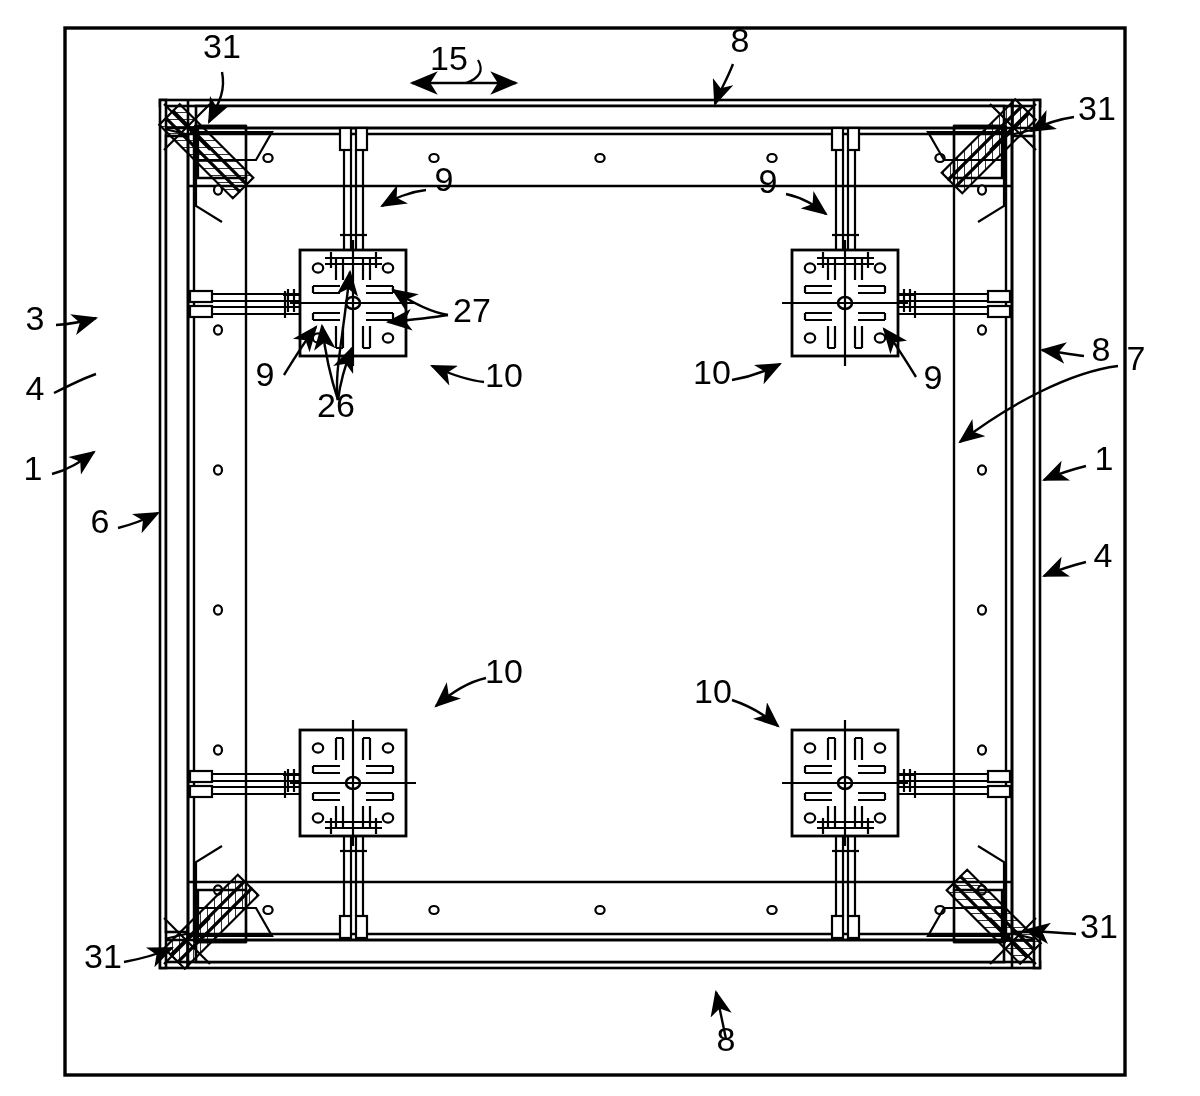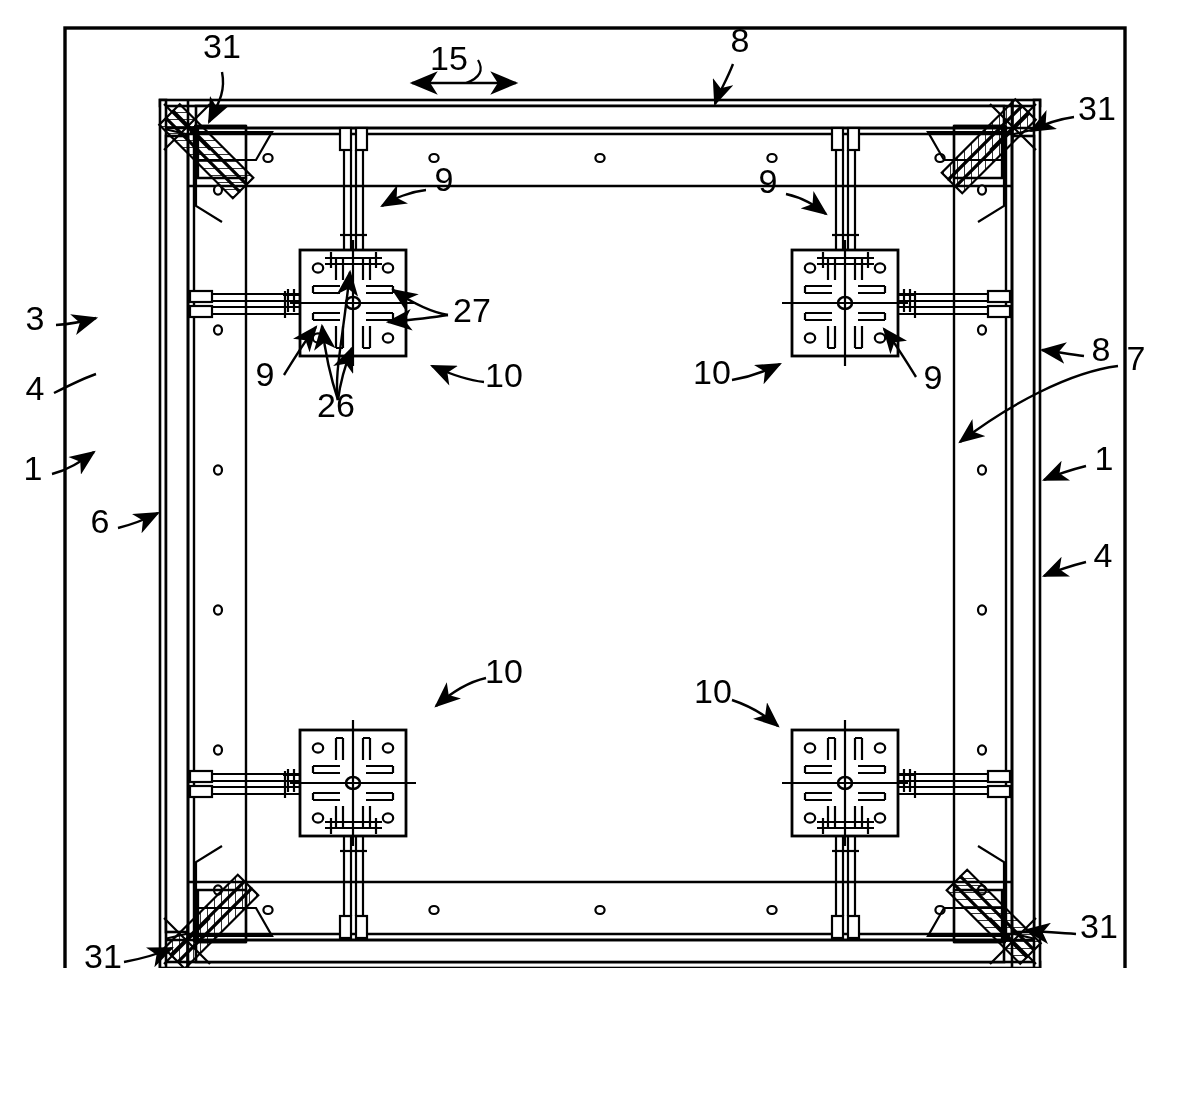--- a/index.html
+++ b/index.html
@@ -1,17 +1,17 @@
 <!DOCTYPE html>
 <html><head>
 <meta charset="utf-8">
 <style>
   html,body{margin:0;padding:0;background:#ffffff;}
   body{font-family:"Liberation Sans", sans-serif;}
-  #stage{position:relative;width:1200px;height:968px;background:#ffffff;overflow:hidden;}
+  #stage{position:relative;width:1200px;height:1096px;background:#ffffff;overflow:hidden;}
   #fig{position:absolute;left:0;top:0;width:1200px;height:1096px;}
   text.ref{font-family:"Liberation Sans", sans-serif;font-size:34px;fill:#000;}
 </style>
 </head>
 <body>
 
 <div id="stage">
 <svg id="fig" viewBox="0 0 1200 1096" xmlns="http://www.w3.org/2000/svg">
 
   <rect x="0" y="0" width="1200" height="1096" fill="#ffffff"></rect>

